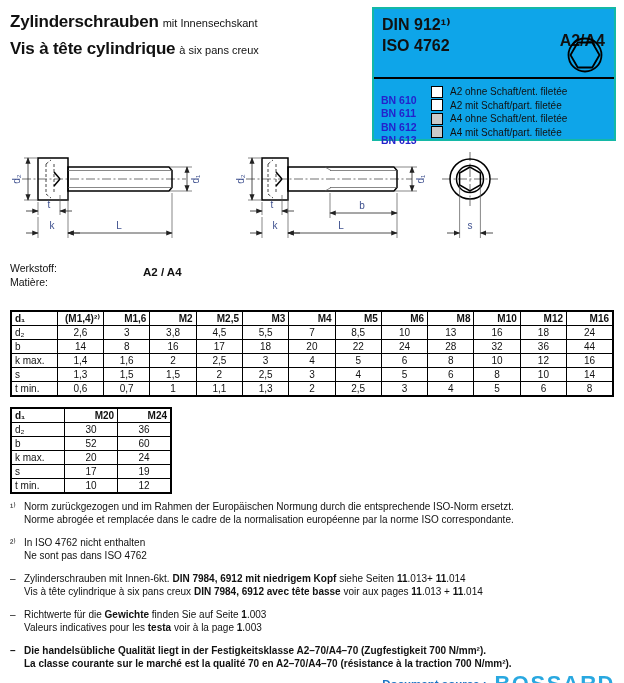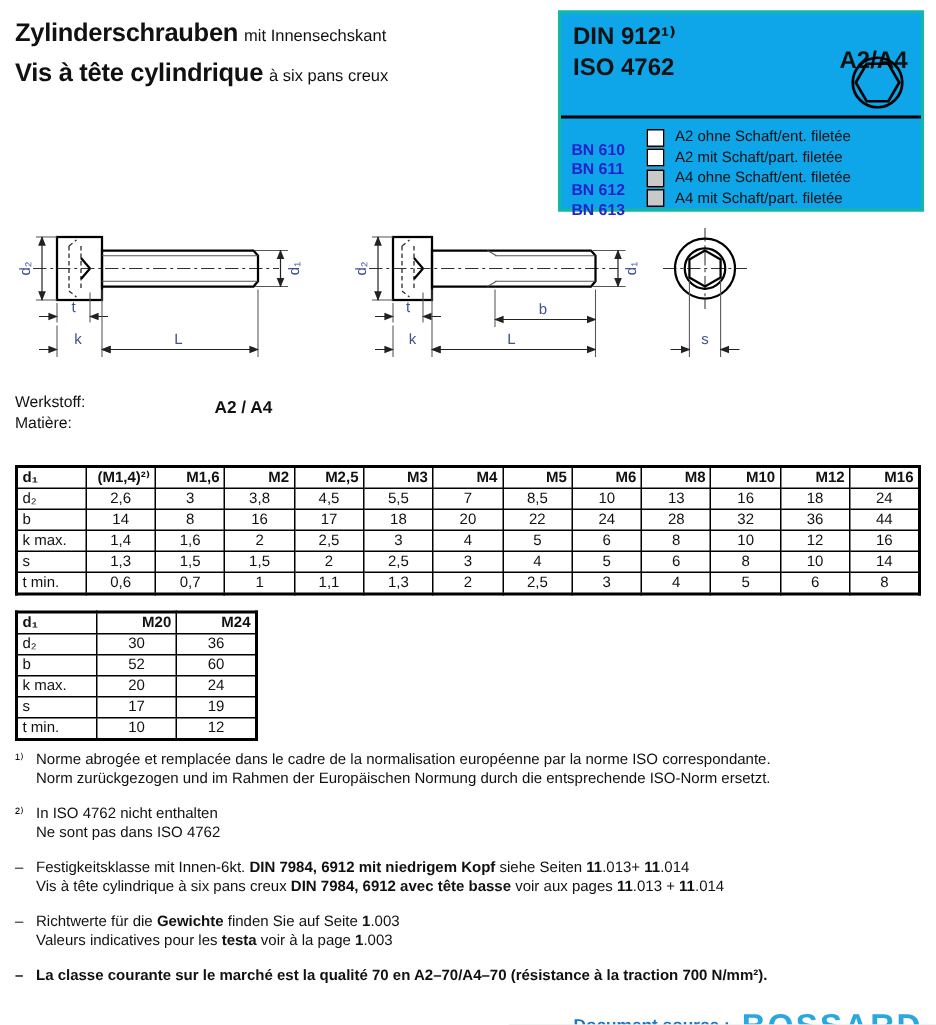--- a/index.html
+++ b/index.html
@@ -352,48 +352,49 @@
           <td>10</td>
           <td>12</td>
         </tr>
       </tbody>
     </table>
 
   <div class="notes">
       <div class="note">
         <span class="note-marker">¹⁾</span>
         <div class="note-lines">
+          <div class="note-line"><span>Norm zurückgezogen und im Rahmen der Europäischen Normung durch die entsprechende ISO-Norm ersetzt.</span></div>
           <div class="note-line"><span>Norme abrogée et remplacée dans le cadre de la normalisation européenne par la norme ISO correspondante.</span></div>
-          <div class="note-line"><span>Norm zurückgezogen und im Rahmen der Europäischen Normung durch die entsprechende ISO-Norm ersetzt.</span></div>
         </div>
       </div>
       <div class="note">
         <span class="note-marker">²⁾</span>
         <div class="note-lines">
           <div class="note-line"><span>In ISO 4762 nicht enthalten</span></div>
           <div class="note-line"><span>Ne sont pas dans ISO 4762</span></div>
         </div>
       </div>
       <div class="note">
         <span class="note-marker">–</span>
         <div class="note-lines">
-          <div class="note-line"><span>Festigkeitsklasse mit Innen-6kt. </span><b>DIN 7984, 6912 mit niedrigem Kopf</b><span> siehe Seiten </span><b>11</b><span>.013+ </span><b>11</b><span>.014</span></div>
+          <div class="note-line"><span>Zylinderschrauben mit Innen-6kt. </span><b>DIN 7984, 6912 mit niedrigem Kopf</b><span> siehe Seiten </span><b>11</b><span>.013+ </span><b>11</b><span>.014</span></div>
           <div class="note-line"><span>Vis à tête cylindrique à six pans creux </span><b>DIN 7984, 6912 avec tête basse</b><span> voir aux pages </span><b>11</b><span>.013 + </span><b>11</b><span>.014</span></div>
         </div>
       </div>
       <div class="note">
         <span class="note-marker">–</span>
         <div class="note-lines">
           <div class="note-line"><span>Richtwerte für die </span><b>Gewichte</b><span> finden Sie auf Seite </span><b>1</b><span>.003</span></div>
           <div class="note-line"><span>Valeurs indicatives pour les </span><b>testa</b><span> voir à la page </span><b>1</b><span>.003</span></div>
         </div>
       </div>
       <div class="note">
         <span class="note-marker b">–</span>
         <div class="note-lines">
+          <div class="note-line"><b>Die handelsübliche Qualität liegt in der Festigkeitsklasse A2–70/A4–70 (Zugfestigkeit 700 N/mm²).</b></div>
           <div class="note-line"><b>La classe courante sur le marché est la qualité 70 en A2–70/A4–70 (résistance à la traction 700 N/mm²).</b></div>
         </div>
       </div>
     </div>
 
   <div class="footer">
     <span class="src-label">Document source :</span>
     <span class="brand">BOSSARD</span>
   </div>
 

